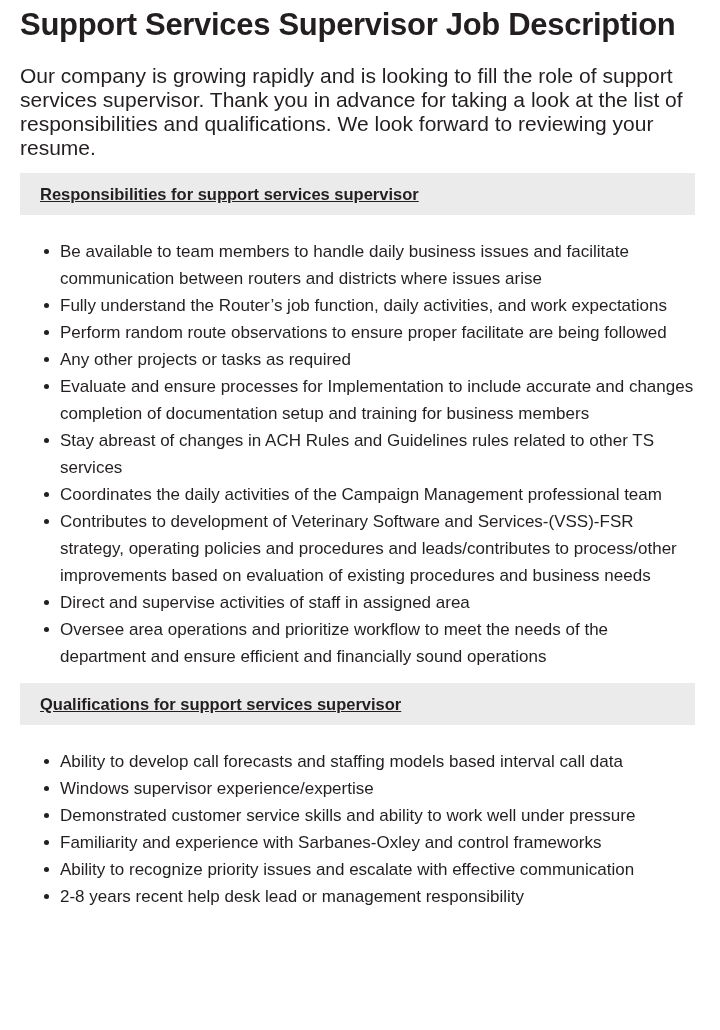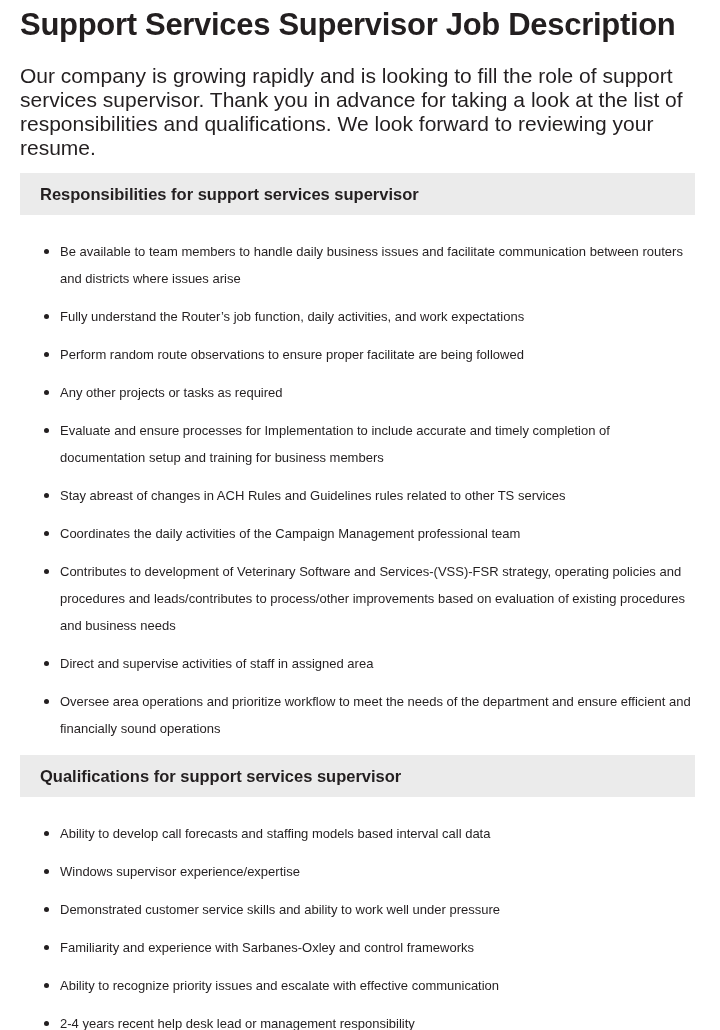--- a/index.html
+++ b/index.html
@@ -34,37 +34,37 @@
     line-height: 24px;
     color: var(--text);
   }
   .section-header {
     margin-top: 13px;
     background: var(--section-header-bg);
     height: 42px;
     display: flex;
     align-items: center;
     padding-left: 20px;
+    text-decoration: underline;
   }
   .section-header-label {
     font-size: 16.5px;
     font-weight: 700;
     color: var(--text);
   }
   ul.bullet-list {
     margin: 23px 0 0 0;
     padding: 0 0 0 40px;
     list-style: none;
   }
   ul.bullet-list li {
-    font-size: 13px;
+    font-size: 17px;
     line-height: 27px;
     position: relative;
     color: var(--text);
-    margin-top: 11px;
   }
   ul.bullet-list li::before {
     content: "";
     position: absolute;
     left: -16px;
     top: 11px;
     width: 5px;
     height: 5px;
     border-radius: 50%;
     background: var(--text);
@@ -81,36 +81,36 @@
 
   <div class="section">
     <div class="section-header">
       <span class="section-header-label">Responsibilities for support services supervisor</span>
     </div>
     <ul class="bullet-list">
         <li>Be available to team members to handle daily business issues and facilitate communication between routers and districts where issues arise</li>
         <li>Fully understand the Router’s job function, daily activities, and work expectations</li>
         <li>Perform random route observations to ensure proper facilitate are being followed</li>
         <li>Any other projects or tasks as required</li>
-        <li>Evaluate and ensure processes for Implementation to include accurate and timely completion of documentation setup and training for business members</li>
+        <li>Evaluate and ensure processes for Implementation to include accurate and changes completion of documentation setup and training for business members</li>
         <li>Stay abreast of changes in ACH Rules and Guidelines rules related to other TS services</li>
         <li>Coordinates the daily activities of the Campaign Management professional team</li>
         <li>Contributes to development of Veterinary Software and Services-(VSS)-FSR strategy, operating policies and procedures and leads/contributes to process/other improvements based on evaluation of existing procedures and business needs</li>
         <li>Direct and supervise activities of staff in assigned area</li>
         <li>Oversee area operations and prioritize workflow to meet the needs of the department and ensure efficient and financially sound operations</li>
       </ul>
   </div>
 
   <div class="section">
     <div class="section-header">
       <span class="section-header-label">Qualifications for support services supervisor</span>
     </div>
     <ul class="bullet-list">
         <li>Ability to develop call forecasts and staffing models based interval call data</li>
         <li>Windows supervisor experience/expertise</li>
         <li>Demonstrated customer service skills and ability to work well under pressure</li>
         <li>Familiarity and experience with Sarbanes-Oxley and control frameworks</li>
         <li>Ability to recognize priority issues and escalate with effective communication</li>
-        <li>2-4 years recent help desk lead or management responsibility</li>
+        <li>2-8 years recent help desk lead or management responsibility</li>
       </ul>
   </div>
 
 </div>
 
 </body></html>

